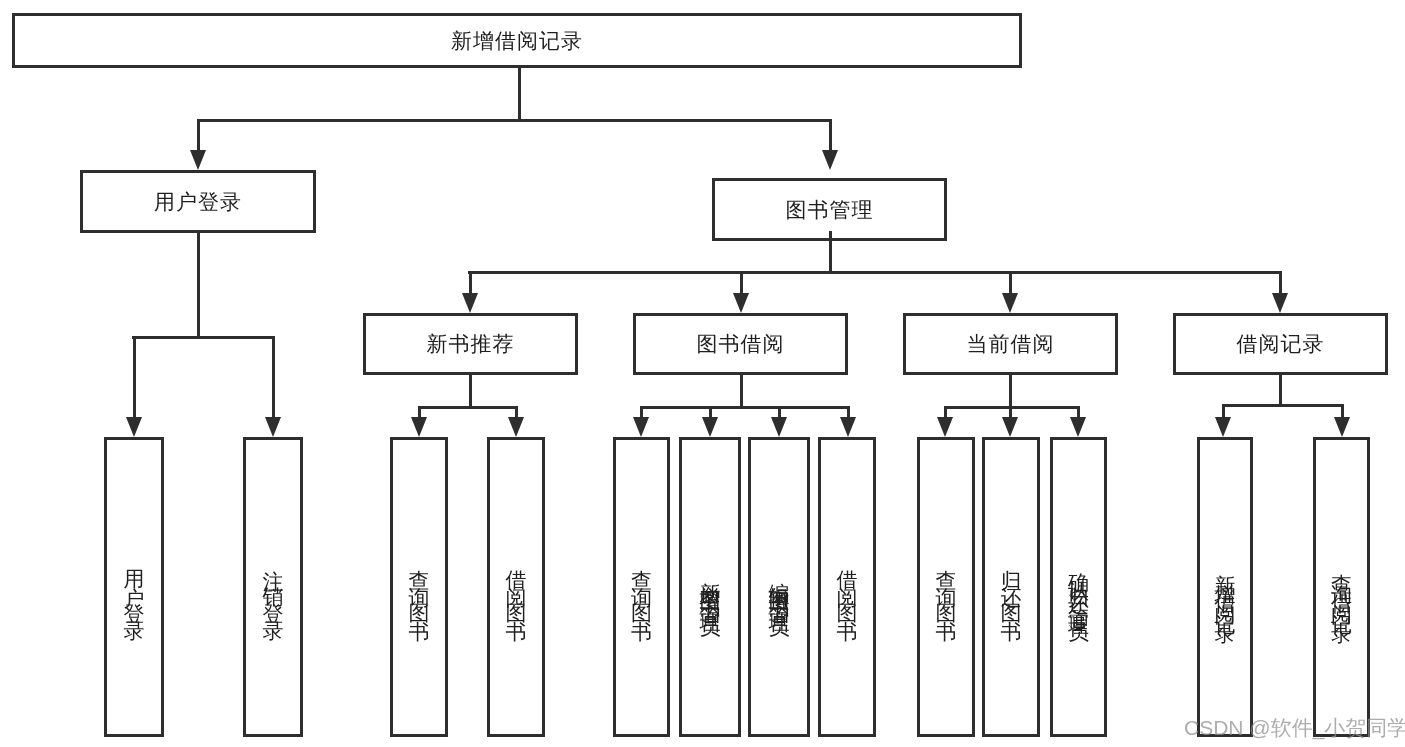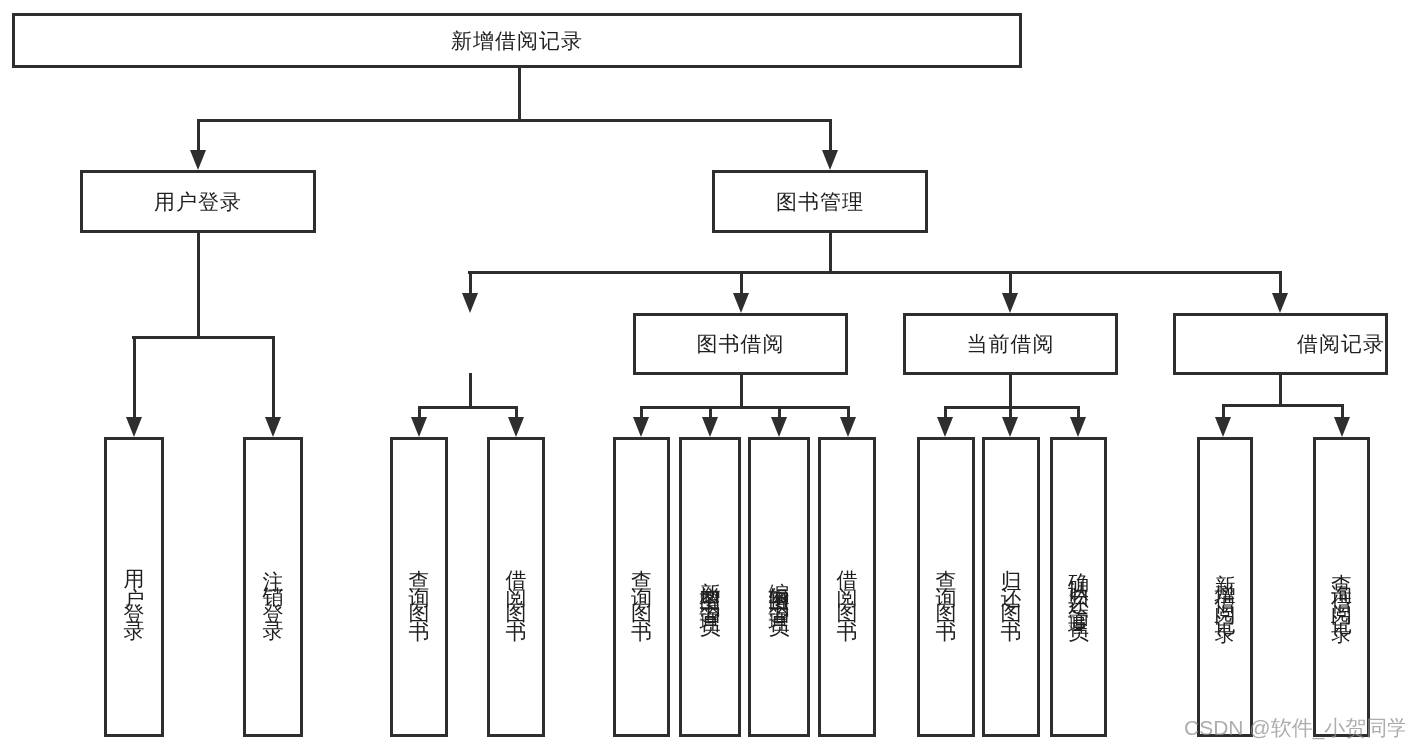--- a/index.html
+++ b/index.html
@@ -47,21 +47,21 @@
   <div class="line vline" style="left:518px; top:68px; height:53px;"></div>
   <div class="line hline" style="left:197px; top:119px; width:634px;"></div>
   <div class="line vline" style="left:197px; top:119px; height:43px;"></div>
   <div class="arrow" style="left:190px; top:150px;"></div>
   <div class="line vline" style="left:829px; top:119px; height:43px;"></div>
   <div class="arrow" style="left:822px; top:150px;"></div>
 
   <div class="box hbox" style="left:80px; top:170px; width:236px; height:63px;">
     <span>用户登录</span>
   </div>
-  <div class="box hbox" style="left:712px; top:170px; width:216px; height:63px;text-align:right;">
+  <div class="box hbox" style="left:712px; top:178px; width:235px; height:63px;text-align:right;">
     <span>图书管理</span>
   </div>
 
   <div class="line vline" style="left:197px; top:231px; height:107px;"></div>
   <div class="line hline" style="left:132px; top:336px; width:143px;"></div>
   <div class="line vline" style="left:133px; top:336px; height:93px;"></div>
   <div class="arrow" style="left:126px; top:417px;"></div>
   <div class="line vline" style="left:272px; top:336px; height:93px;"></div>
   <div class="arrow" style="left:265px; top:417px;"></div>
 
@@ -69,27 +69,30 @@
   <div class="line hline" style="left:468px; top:271px; width:813px;"></div>
   <div class="line vline" style="left:469px; top:271px; height:34px;"></div>
   <div class="arrow" style="left:462px; top:293px;"></div>
   <div class="line vline" style="left:740px; top:271px; height:34px;"></div>
   <div class="arrow" style="left:733px; top:293px;"></div>
   <div class="line vline" style="left:1009px; top:271px; height:34px;"></div>
   <div class="arrow" style="left:1002px; top:293px;"></div>
   <div class="line vline" style="left:1279px; top:271px; height:34px;"></div>
   <div class="arrow" style="left:1272px; top:293px;"></div>
 
+  <div class="box hbox" style="left:363px; top:313px; width:215px; height:62px;">
+    <span>新书推荐</span>
+  </div>
   <div class="box hbox" style="left:633px; top:313px; width:215px; height:62px;">
     <span>图书借阅</span>
   </div>
   <div class="box hbox" style="left:903px; top:313px; width:215px; height:62px;">
     <span>当前借阅</span>
   </div>
-  <div class="box hbox" style="left:1173px; top:313px; width:215px; height:62px;justify-content:flex-end;">
+  <div class="box hbox" style="left:1173px; top:313px; width:215px; height:62px;">
     <span>借阅记录</span>
   </div>
 
   <div class="line vline" style="left:469px; top:373px; height:36px;"></div>
   <div class="line hline" style="left:418px; top:406px; width:100px;"></div>
   <div class="line vline" style="left:418px; top:406px; height:23px;"></div>
   <div class="arrow" style="left:411px; top:417px;"></div>
   <div class="line vline" style="left:515px; top:406px; height:23px;"></div>
   <div class="arrow" style="left:508px; top:417px;"></div>
 

